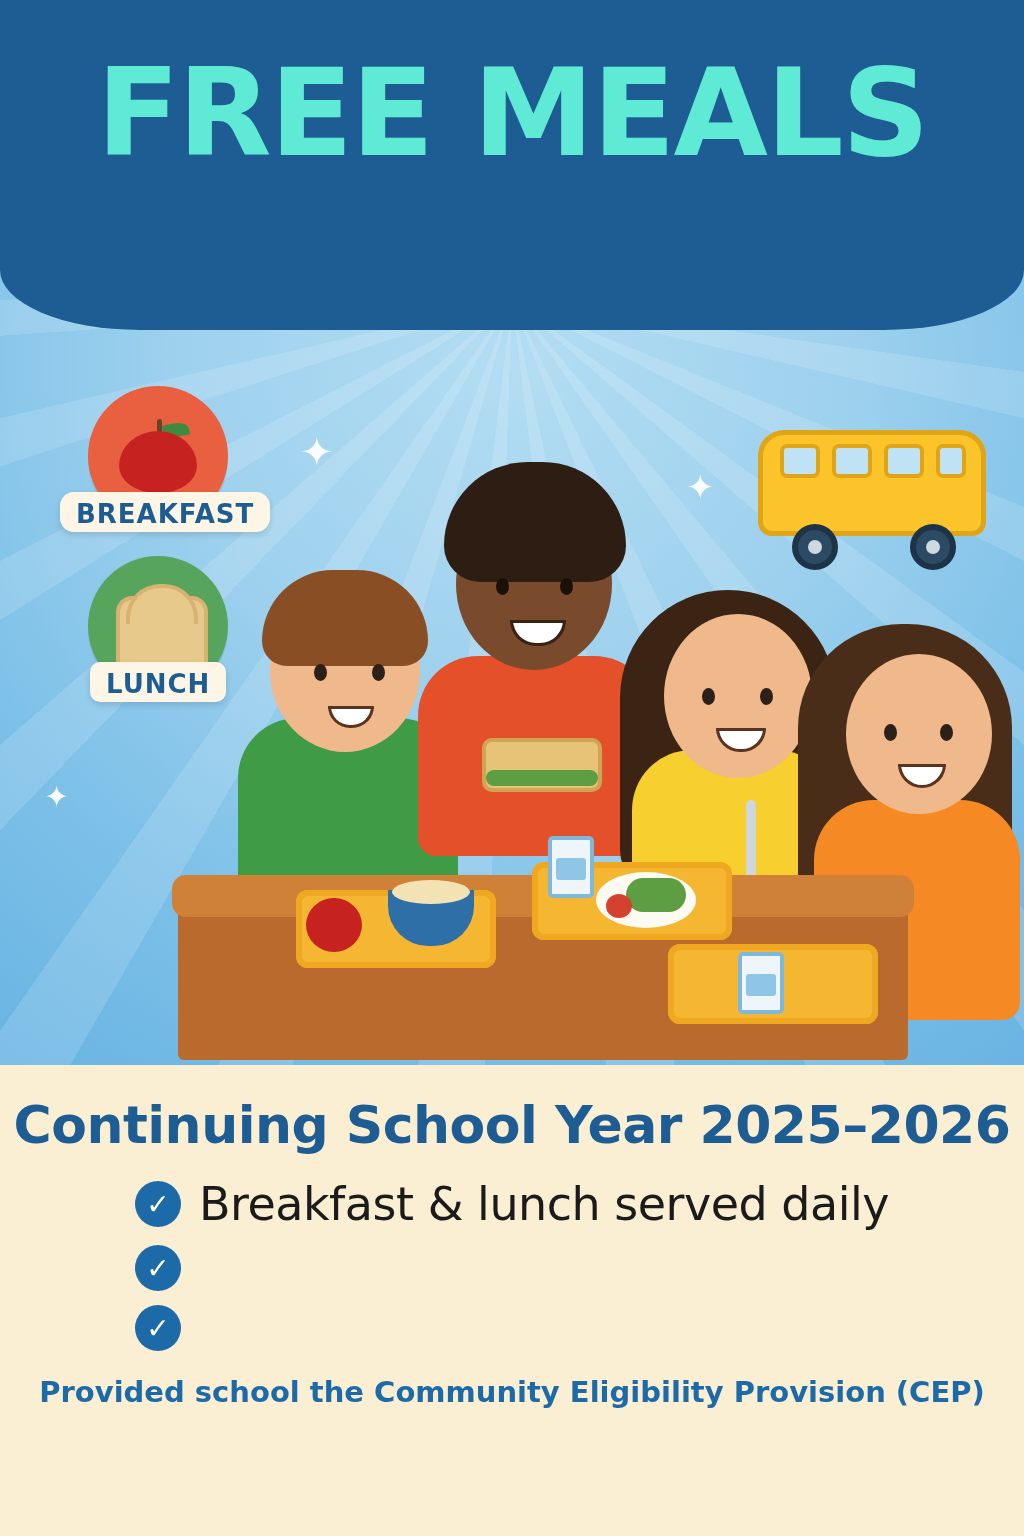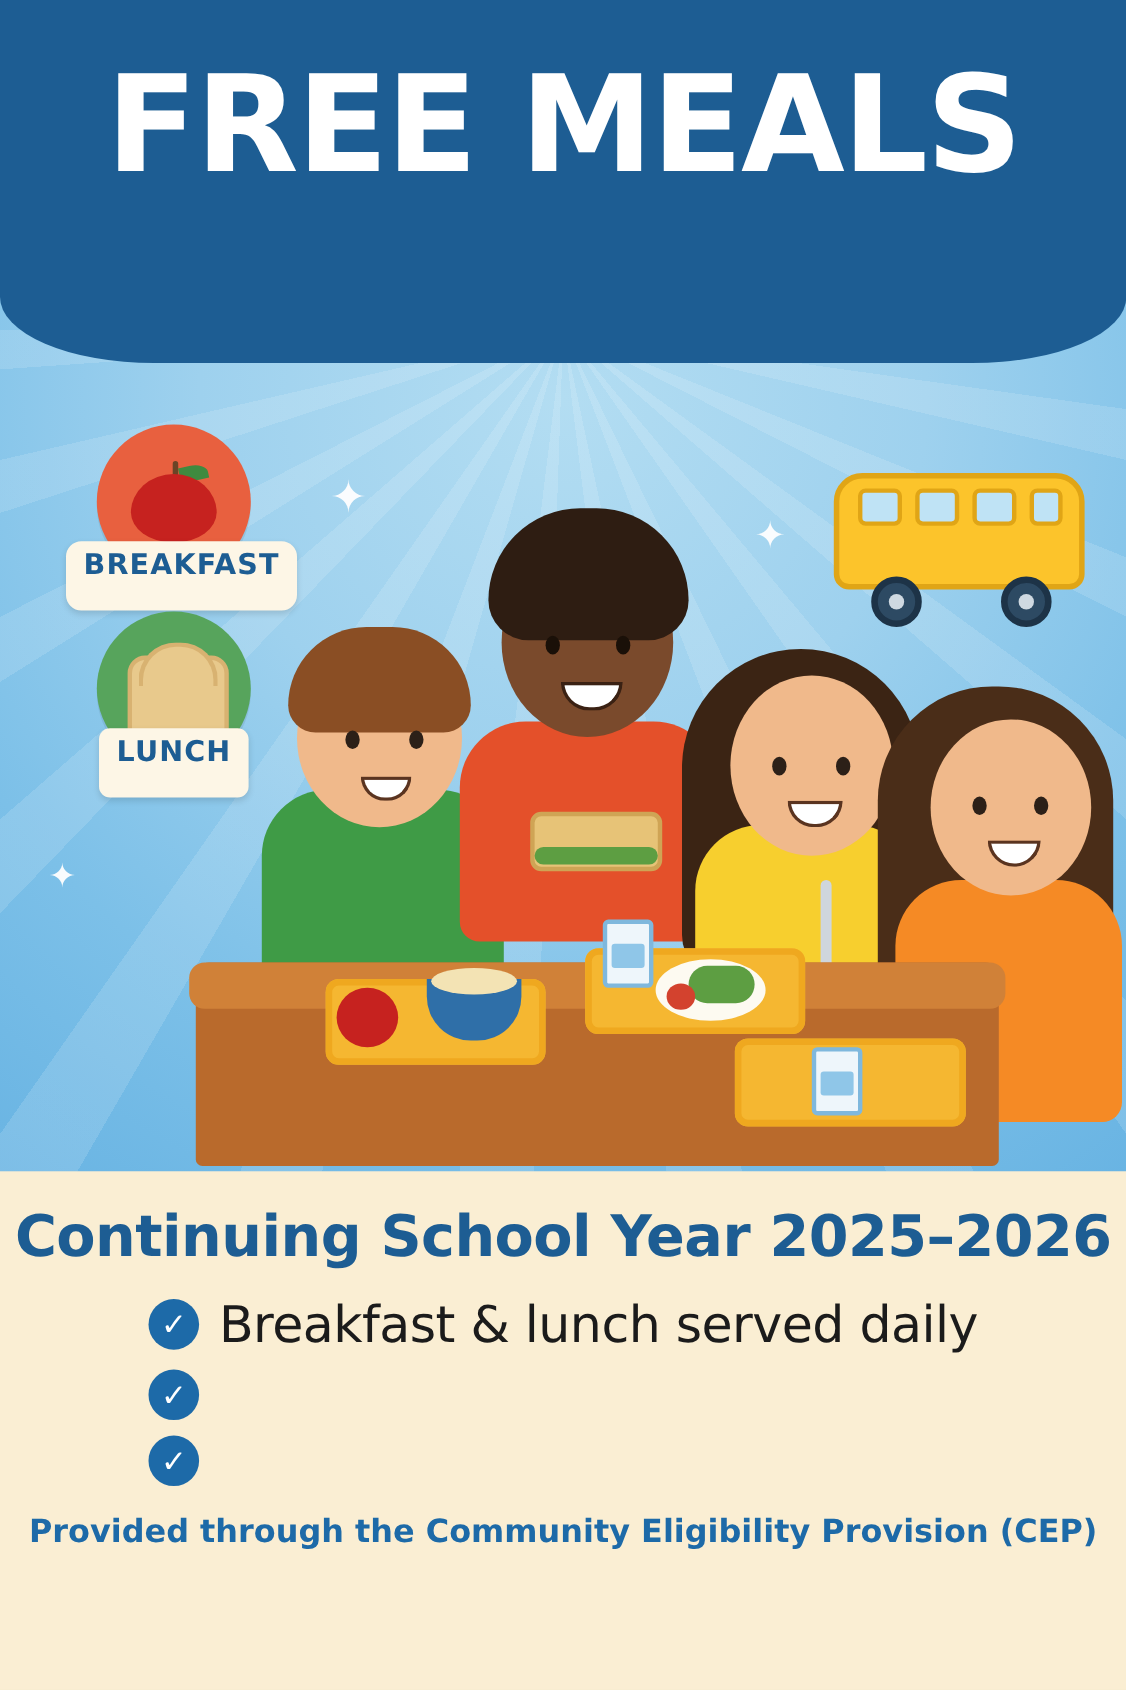--- a/index.html
+++ b/index.html
@@ -37,21 +37,21 @@
     left: 0; top: 0;
     width: 1024px;
     text-align: center;
   }
   .title-main {
     font-family: "DejaVu Sans", sans-serif;
     font-weight: bold;
     font-size: 122px;
     line-height: 1.0;
     letter-spacing: -2px;
-    color: #ffffff;
+    color: #5eead4;
     margin-top: 52px;
     white-space: nowrap;
   }
   .title-sub {
     margin-top: 6px;
     white-space: nowrap;
     line-height: 1.0;
   }
   .title-sub .for {
     font-family: "DejaVu Serif", serif;
@@ -128,21 +128,21 @@
   .badge-circle.red2 { background: #e05a42; }
   .badge-label {
     position: absolute;
     top: 106px;
     background: #fdf6e6;
     color: #1d5d93;
     font-family: "DejaVu Sans", sans-serif;
     font-weight: bold;
     font-size: 26px;
     letter-spacing: 1px;
-    padding: 7px 16px 26px 16px;
+    padding: 7px 16px 3px 16px;
     border-radius: 14px;
     box-shadow: 0 3px 6px rgba(0,0,0,0.13);
     white-space: nowrap;
     text-align: center;
   }
   .badge-label.b1 { left: 18px; }
   .badge-label.b2 { left: 48px; border-radius: 10px; }
   .badge-label.b3 { left: -4px; line-height: 1.12; white-space: normal; width: 236px; }
 
   
@@ -510,16 +510,16 @@
         <div class="bullet-text">Breakfast &amp; lunch served daily</div>
       </div>
       <div class="bullet">
         <div class="check">✓</div>
       </div>
       <div class="bullet">
         <div class="check">✓</div>
       </div>
     </div>
 
-    <div class="provided">Provided through the Community Eligibility Provision (CEP)</div>
+    <div class="provided">Provided school the Community Eligibility Provision (CEP)</div>
   </div>
 
 </div>
 
 </body></html>

